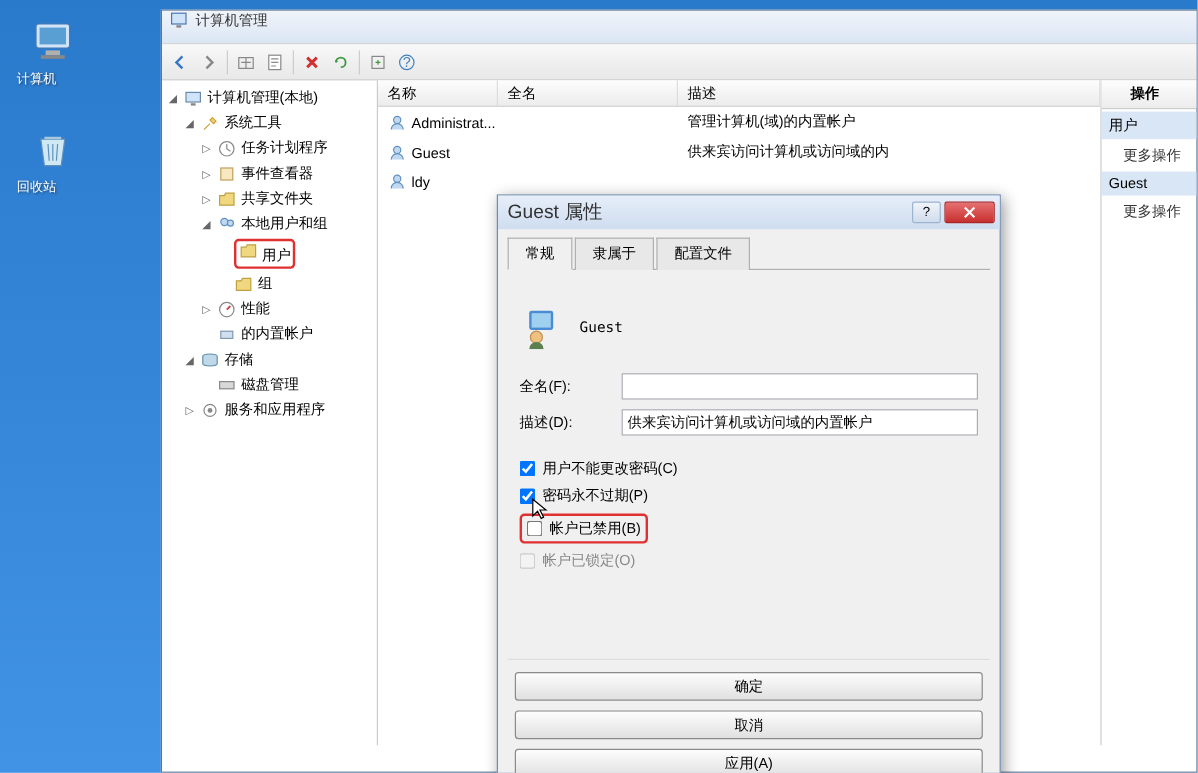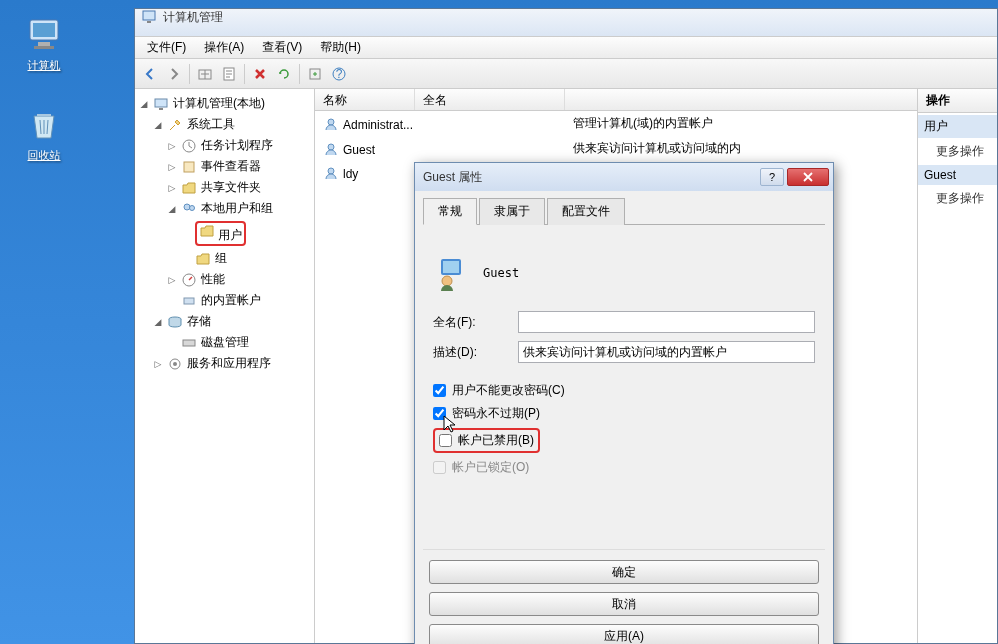--- a/index.html
+++ b/index.html
@@ -1,19 +1,19 @@
 <!DOCTYPE html>
 <html><head>
 <meta charset="utf-8">
 <style>
 * { box-sizing: border-box; margin: 0; padding: 0; font-family: "Microsoft YaHei", "Segoe UI", Tahoma, sans-serif; font-size: 12px; }
 body { width: 998px; height: 644px; background: linear-gradient(to bottom, #2a7acc 0%, #3586d9 50%, #4193e6 100%); overflow: hidden; position: relative; }
 
 
-.desktop-icon { position: absolute; width: 60px; text-align: center; color: #fff; cursor: pointer; text-decoration: underline; }
+.desktop-icon { position: absolute; width: 60px; text-align: left; color: #fff; cursor: pointer; }
 .desktop-icon .icon-img { width: 40px; height: 40px; margin: 0 auto 4px; }
 .desktop-icon .label { font-size: 11px; text-shadow: 1px 1px 2px rgba(0,0,0,0.5); }
 .computer-icon { left: 14px; top: 14px; }
 .recycle-icon { left: 14px; top: 104px; }
 
 
 .main-window { position: absolute; left: 134px; top: 8px; right: 0; bottom: 0; background: #fff; border: 1px solid #5a7797; }
 .titlebar { height: 28px; background: linear-gradient(to bottom, #f0f4fa, #dbe6f4); border-bottom: 1px solid #ccc; display: flex; padding: 0 6px; gap: 6px; }
 .titlebar .title-icon { width: 16px; height: 16px; }
 .titlebar .title-text { font-size: 12px; color: #333; }
@@ -38,28 +38,28 @@
 .list-header { display: flex; background: linear-gradient(to bottom, #fdfdfd, #ececec); border-bottom: 1px solid #ccc; height: 22px; }
 .list-header .col { padding: 3px 8px; border-right: 1px solid #ddd; }
 .list-rows { }
 .list-row { display: flex; align-items: center; padding: 2px 0; }
 .list-row .cell { padding: 2px 8px; display: flex; align-items: flex-end; gap: 4px; }
 .col-name { width: 100px; }
 .col-fullname { width: 150px; }
 .col-desc { flex: 1; }
 
 .actions-panel { width: 80px; border-left: 1px solid #ccc; }
-.actions-header { background: linear-gradient(to bottom, #fdfdfd, #ececec); border-bottom: 1px solid #ccc; padding: 3px 8px; font-weight: bold; }
+.actions-header { background: linear-gradient(to bottom, #fdfdfd, #ececec); border-bottom: 1px solid #ccc; padding: 3px 24px; font-weight: bold; }
 .actions-section-title { background: #d9e6f5; padding: 3px 6px; margin: 2px 0; }
 .actions-link { padding: 3px 6px 3px 18px; display: flex; align-items: center; gap: 4px; color: #333; cursor: pointer; }
 
 
 .dialog { position: absolute; left: 414px; top: 162px; width: 420px; background: #f0f0f0; border: 1px solid #6e8caf; box-shadow: 3px 3px 12px rgba(0,0,0,0.4); }
 .dialog-titlebar { height: 28px; background: linear-gradient(to bottom, #e6eef9, #cfddf0); display: flex; align-items: center; padding: 0 4px 0 8px; }
-.dialog-title { flex: 1; font-size: 12px; color: #333; }
+.dialog-title { flex: 1; font-size: 16px; color: #333; }
 .dialog-help-btn { width: 24px; height: 18px; background: linear-gradient(to bottom, #f0f4fa, #d0dcec); border: 1px solid #9db4d0; border-radius: 2px; display: flex; align-items: center; justify-content: center; font-size: 11px; margin-right: 3px; cursor: pointer; }
 .dialog-close-btn { width: 42px; height: 18px; background: linear-gradient(to bottom, #e67070, #c83030); border: 1px solid #a82828; border-radius: 2px; display: flex; align-items: center; justify-content: center; color: #fff; font-weight: bold; cursor: pointer; }
 .dialog-body { padding: 6px 8px 8px; }
 .tabs { display: flex; border-bottom: 1px solid #b0b0b0; margin-bottom: 24px; }
 .tab { padding: 4px 14px; background: #e8e8e8; border: 1px solid #b0b0b0; border-bottom: none; margin-right: 2px; cursor: pointer; position: relative; top: 1px; }
 .tab.active { background: #f0f0f0; border-bottom: 1px solid #f0f0f0; }
 .user-header { display: flex; align-items: center; gap: 14px; padding: 6px 10px 16px; }
 .user-avatar { width: 36px; height: 36px; }
 .form-row { display: flex; align-items: center; padding: 4px 10px; gap: 10px; }
 .form-label { width: 75px; }
@@ -102,26 +102,20 @@
 <div class="main-window">
   <div class="titlebar">
     <span class="title-icon">
       <svg viewBox="0 0 16 16">
           <rect x="2" y="2" width="12" height="9" fill="#cfe4f8" stroke="#4a78b0"></rect>
           <rect x="6" y="12" width="4" height="2" fill="#888"></rect>
         </svg>
     </span>
     <span class="title-text">计算机管理</span>
   </div>
-  <div class="menubar">
-    <span class="menu-item">文件(F)</span>
-    <span class="menu-item">操作(A)</span>
-    <span class="menu-item">查看(V)</span>
-    <span class="menu-item">帮助(H)</span>
-  </div>
   <div class="toolbar">
     <div class="tb-btn">
         <svg width="16" height="16">
           <path d="M10 3 L5 8 L10 13" stroke="#3878c8" stroke-width="2" fill="none"></path>
         </svg>
       </div>
     <div class="tb-btn">
         <svg width="16" height="16">
           <path d="M6 3 L11 8 L6 13" stroke="#888" stroke-width="2" fill="none"></path>
         </svg>
@@ -293,20 +287,21 @@
             </svg>
           </span>
         <span>服务和应用程序</span>
       </div>
     </div>
 
     <div class="list-panel">
       <div class="list-header">
         <div class="col col-name">名称</div>
         <div class="col col-fullname">全名</div>
+        <div class="col col-desc">描述</div>
       </div>
       <div class="list-rows">
         <div class="list-row">
           <div class="cell col-name">
               <span class="tree-icon">
                 <svg width="16" height="16">
                   <circle cx="8" cy="6" r="3" fill="#c0d8f0" stroke="#6090c0"></circle>
                   <path d="M3 14 A5 5 0 0 1 13 14" fill="#c0d8f0" stroke="#6090c0"></path>
                 </svg>
               </span>

